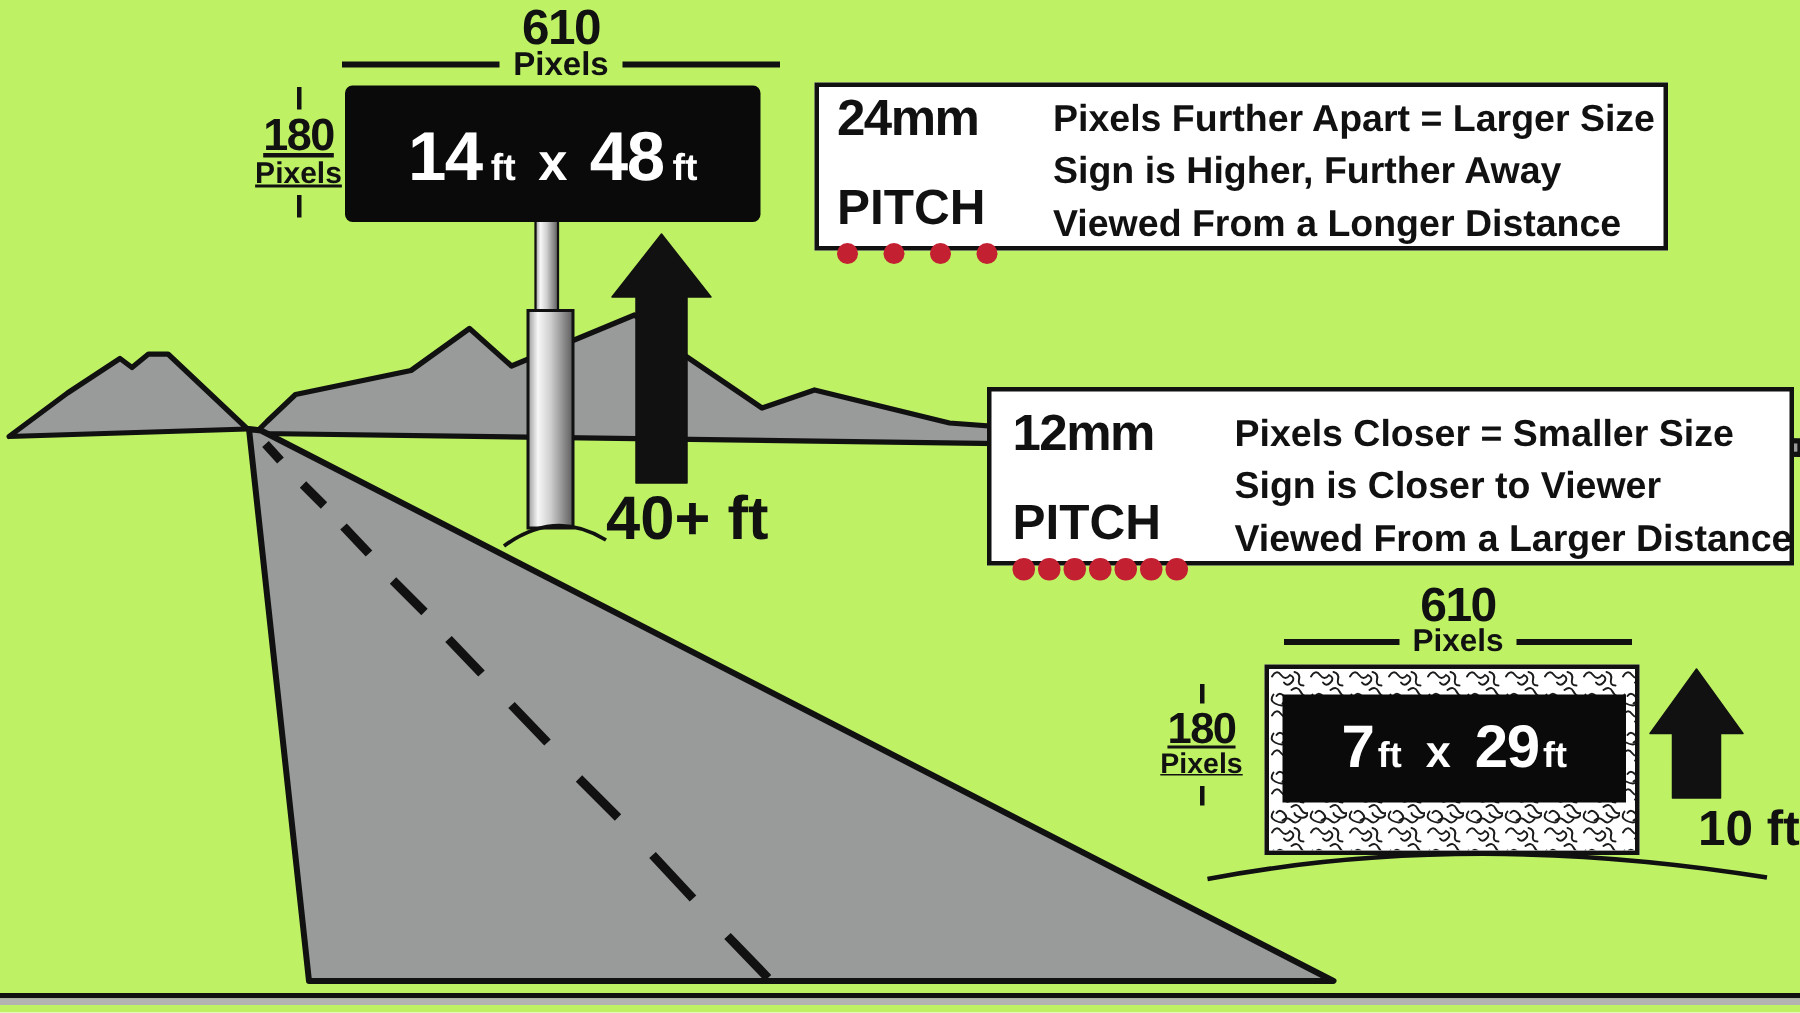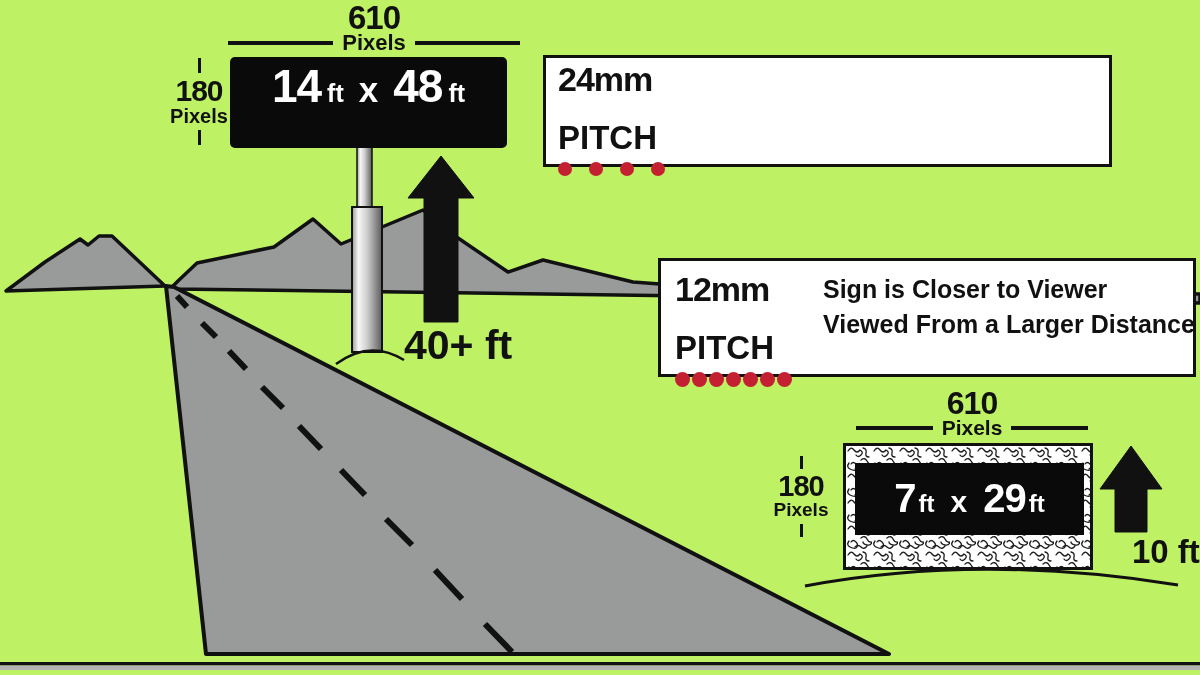--- a/index.html
+++ b/index.html
@@ -10,21 +10,21 @@
   
   .sign-face{position:absolute;background:#0a0a0a;border-radius:5px;display:flex;align-items:baseline;justify-content:center;color:#fff;}
   .sign-face .big{font-size:46px;letter-spacing:-1px;}
   .sign-face .unit{font-size:25px;margin-left:6px;}
   .sign-face .sep{font-size:35px;margin-left:15px;margin-right:15px;}
   .dim-w{display:flex;flex-direction:column;align-items:stretch;}
   .dim-w .num{text-align:center;font-size:33px;line-height:30px;letter-spacing:-1px;}
   .dim-w .row{display:flex;align-items:center;gap:9px;margin-top:-2px;}
   .dim-w .row .bar{flex:1;height:3.5px;background:#111;}
   .dim-w .row .unit{font-size:22px;line-height:24px;}
-  .dim-h{display:flex;flex-direction:column;align-items:center;}
+  .dim-h{display:flex;flex-direction:column;align-items:center;text-decoration:underline;}
   .dim-h .tick{width:3px;height:15px;background:#111;}
   .dim-h .num{font-size:30px;line-height:30px;margin-top:3px;letter-spacing:-1px;}
   .dim-h .unit{font-size:20px;line-height:20px;margin-bottom:4px;}
   .ft-label{font-size:41px;white-space:nowrap;}
   
   .pitch-box{position:absolute;background:#fff;border:3px solid #111;box-sizing:border-box;display:flex;align-items:flex-start;}
   .pitch-left{display:flex;flex-direction:column;align-items:flex-start;}
   .pitch-size{font-size:34px;line-height:35px;letter-spacing:-1px;}
   .pitch-word{font-size:33px;line-height:34px;letter-spacing:0px;margin-top:24px;}
   .dots{display:flex;align-items:center;margin-top:7px;}
@@ -87,58 +87,64 @@
     </div>
   </div>
 
   <div class="abs dim-h" style="left:168px;top:58px;width:62px;">
     <div class="tick"></div>
     <div class="num">180</div>
     <div class="unit">Pixels</div>
     <div class="tick"></div>
   </div>
 
-  <div class="sign-face" style="left:230px;top:57px;width:277px;height:91px;padding-top:2px;box-sizing:border-box;text-align:right;">
+  <div class="sign-face" style="left:230px;top:57px;width:277px;height:91px;padding-top:20px;box-sizing:border-box;text-align:right;">
     <span class="big">14</span>
     <span class="unit">ft</span>
     <span class="sep">x</span>
     <span class="big">48</span>
     <span class="unit">ft</span>
   </div>
 
   <div class="abs ft-label" style="left:404px;top:322px;">40+ ft</div>
 
   <div class="pitch-box" style="left:543px;top:55px;width:569px;height:112px;padding:4px 10px 6px 12px;gap:20px;">
     <div class="pitch-left">
       <div class="pitch-size">24mm</div>
       <div class="pitch-word">PITCH</div>
       <div class="dots spaced">
           <span class="dot"></span>
           <span class="dot"></span>
           <span class="dot"></span>
           <span class="dot"></span>
         </div>
     </div>
+    <div class="pitch-lines">
+      <div class="pl">Pixels Further Apart = Larger Size</div>
+      <div class="pl">Sign is Higher, Further Away</div>
+      <div class="pl">Viewed From a Longer Distance</div>
+    </div>
   </div>
 
   <div class="pitch-box" style="left:658px;top:258px;width:538px;height:119px;padding:11px 10px 17px 14px;gap:29px;">
     <div class="pitch-left">
       <div class="pitch-size">12mm</div>
       <div class="pitch-word">PITCH</div>
       <div class="dots touching">
           <span class="dot"></span>
           <span class="dot"></span>
           <span class="dot"></span>
           <span class="dot"></span>
           <span class="dot"></span>
           <span class="dot"></span>
           <span class="dot"></span>
         </div>
     </div>
     <div class="pitch-lines">
+      <div class="pl">Pixels Closer = Smaller Size</div>
       <div class="pl">Sign is Closer to Viewer</div>
       <div class="pl">Viewed From a Larger Distance</div>
     </div>
   </div>
 
   <div class="abs dim-w" style="left:856px;top:388px;width:232px;">
     <div class="num" style="font-size:32px;">610</div>
     <div class="row">
       <div class="bar"></div>
       <div class="unit" style="font-size:21px;">Pixels</div>

